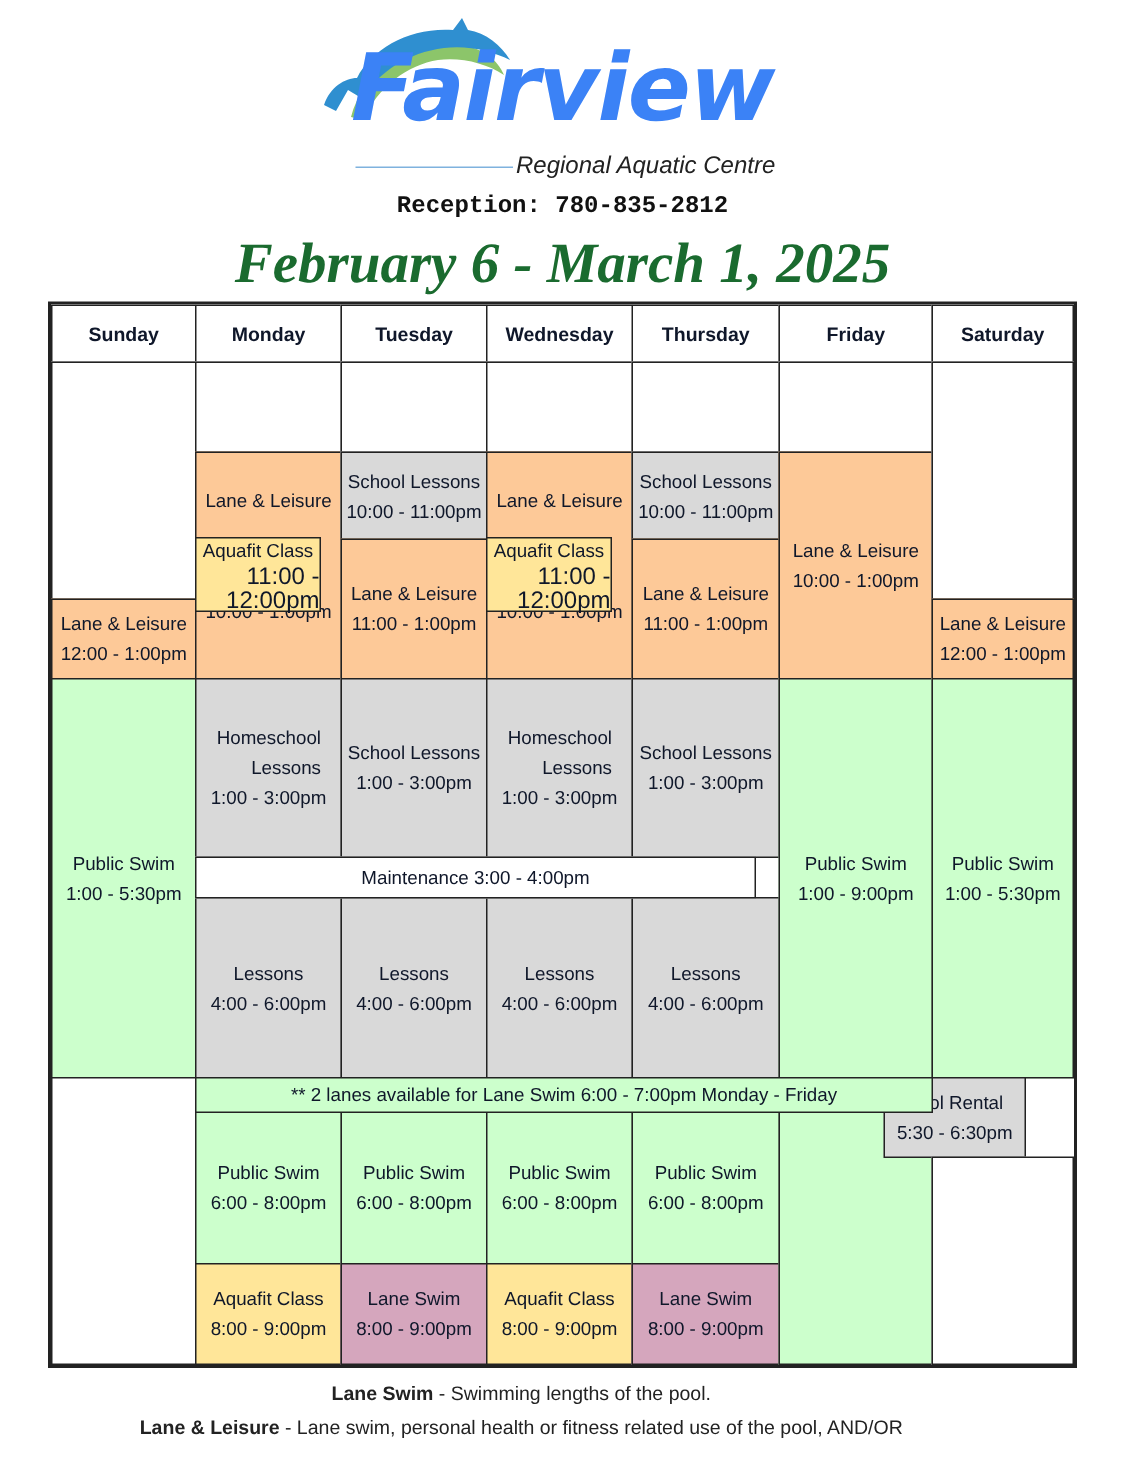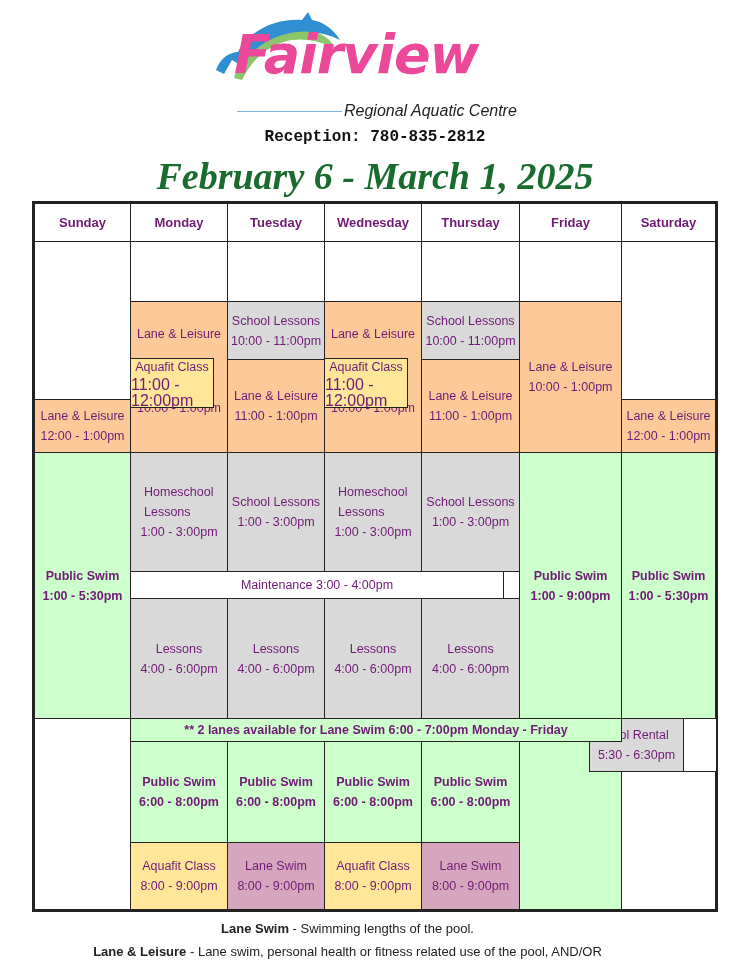--- a/index.html
+++ b/index.html
@@ -1,41 +1,41 @@
 <!DOCTYPE html>
 <html><head>
 <meta charset="utf-8">
 <style>
   html, body { margin: 0; padding: 0; background: #ffffff; }
   body { width: 750px; height: 971px; position: relative; overflow: hidden;
          font-family: "Liberation Sans", "DejaVu Sans", sans-serif; color: #1a1a1a; }
 
   .logo { position: absolute; left: 212px; top: 8px; width: 330px; height: 118px; }
   .logo-word { position: absolute; left: 22px; top: 20px; font-family: "DejaVu Sans", sans-serif;
-               font-weight: bold; font-style: italic; font-size: 54px; letter-spacing: -1px;
-               color: #ec4899; line-height: 1; }
+               font-weight: bold; font-style: italic; font-size: 62px; letter-spacing: -1px;
+               color: #3b82f6; line-height: 1; }
   .logo-line { position: absolute; left: 25px; top: 103px; width: 105px; height: 1px; background: #7fb2de; }
   .logo-sub { position: absolute; left: 132px; top: 94px; font-style: italic; font-size: 16px; color: #222; }
   .dolphin { position: absolute; left: 0; top: 0; }
 
   .reception { position: absolute; left: 0; width: 750px; top: 128px; text-align: center;
                font-family: Liberation Mono, monospace; font-weight: bold; font-size: 16px; color: #111; }
   .date-title { position: absolute; left: 0; width: 750px; top: 154px; text-align: center;
                 font-family: "Liberation Serif", serif; font-weight: bold; font-style: italic;
                 font-size: 38px; color: #1a6b2f; }
 
   .grid { position: absolute; left: 32px; top: 201px; width: 686px; height: 711px;
           border: 2px solid #222; box-sizing: border-box; }
   .cell { position: absolute; box-sizing: border-box; border: 1px solid #222;
           display: flex; flex-direction: column; align-items: center; justify-content: center;
-          text-align: left; font-size: 12.5px; line-height: 20px; color: #701a75; }
+          text-align: right; font-size: 12.5px; line-height: 20px; color: #0f172a; }
   .hdr { font-weight: bold; font-size: 13px; background: #fff; }
   .orange { background: #fdc998; }
   .gray { background: #d9d9d9; }
-  .green { background: #ccffcc; font-weight: bold; }
+  .green { background: #ccffcc; }
   .yellow { background: #ffe699; }
   .pink { background: #d5a6bd; }
   .white { background: #ffffff; }
   .aqua { border: 1.5px solid #222; }
   .small { font-size: 16px; line-height: 16px; }
 
   .legend { position: absolute; left: 0; width: 695px; text-align: center; font-size: 13px; color: #222; }
   .legend b { font-weight: bold; }
 </style>
 </head>

